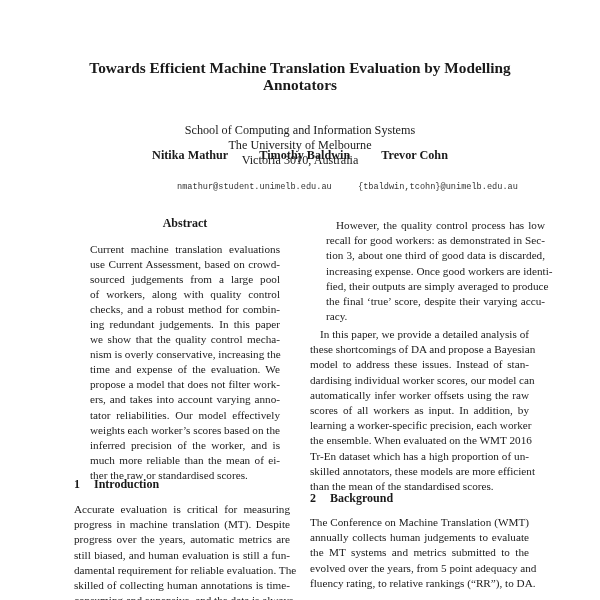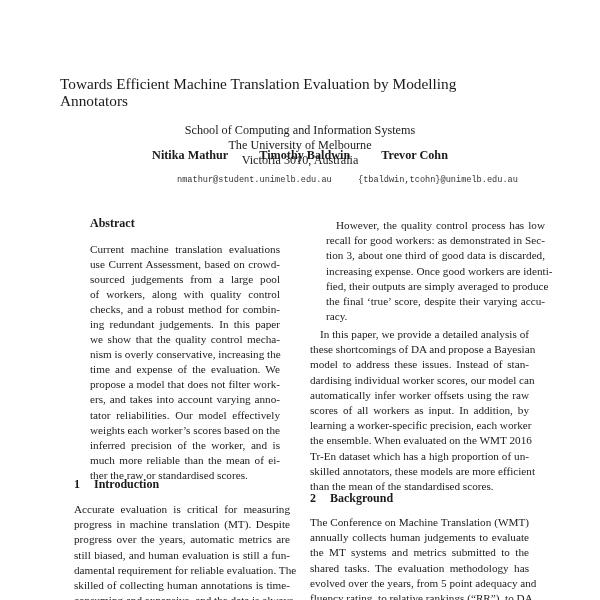--- a/index.html
+++ b/index.html
@@ -1,22 +1,22 @@
 <!DOCTYPE html>
 <html><head>
 <meta charset="utf-8">
 <style>
   html, body { margin: 0; padding: 0; background: #ffffff; }
   body { width: 600px; height: 600px; overflow: hidden; position: relative; font-family: "Liberation Serif", "DejaVu Serif", serif; color: #1a1a1a; }
-  .title { position: absolute; left: 60px; width: 480px; top: 59px; text-align: left; font-weight: normal; font-size: 15.3px; line-height: 17px; margin-top: 16px; }
+  .title { position: absolute; left: 60px; width: 480px; top: 59px; text-align: center; font-weight: bold; font-size: 15.3px; line-height: 17px; }
   .authors { position: absolute; left: 60px; width: 480px; top: 108px; text-align: center; font-weight: bold; font-size: 12.2px; line-height: 15px; margin-top: 40px; }
   .authors span { margin: 0 14px; }
   .affil { position: absolute; left: 60px; width: 480px; top: 123px; text-align: center; font-size: 12.2px; line-height: 15px; }
-  .emails { position: absolute; top: 175px; font-family: "Liberation Mono", "DejaVu Sans Mono", monospace; font-size: 8.6px; color: #333; padding-left: 48px; }
-  .abstract-head { position: absolute; left: 90px; width: 190px; top: 216px; text-align: left; font-weight: bold; font-size: 12px; }
+  .emails { position: absolute; top: 182px; font-family: "Liberation Mono", "DejaVu Sans Mono", monospace; font-size: 8.6px; color: #333; padding-left: 48px; }
+  .abstract-head { position: absolute; left: 90px; width: 190px; top: 216px; text-align: center; font-weight: bold; font-size: 12px; }
   .abstract { position: absolute; left: 90px; width: 190px; top: 242px; font-size: 11.2px; line-height: 15.05px; }
   .line { display: block; white-space: nowrap; text-align: justify; text-align-last: justify; height: 15.05px; overflow: visible; }
   .line.last { text-align-last: left; }
   .line.indent { text-indent: 10px; }
   .sec-head { position: absolute; font-weight: bold; font-size: 12px; }
   .sec-head .num { display: inline-block; width: 20px; }
   .col-left { position: absolute; left: 74px; width: 216px; font-size: 11.2px; line-height: 15.2px; }
   .col-right { position: absolute; left: 310px; width: 219px; font-size: 11.2px; line-height: 15.2px; }
   .col-left .line, .col-right .line { height: 15.2px; }
 </style>
@@ -99,16 +99,15 @@
     <span class="line last">than the mean of the standardised scores.</span>
   </div>
 
 <div class="sec-head" style="left:310px; top:491px;">
   <span class="num">2</span><span>Background</span>
 </div>
 <div class="col-right" id="bg-body" style="top:515px;">
     <span class="line">The Conference on Machine Translation (WMT)</span>
     <span class="line">annually collects human judgements to evaluate</span>
     <span class="line">the MT systems and metrics submitted to the</span>
-    <span class="line">shared tasks. The evaluation methodology has</span>
     <span class="line">evolved over the years, from 5 point adequacy and</span>
     <span class="line">fluency rating, to relative rankings (“RR”), to DA.</span>
   </div>
 
 </body></html>

